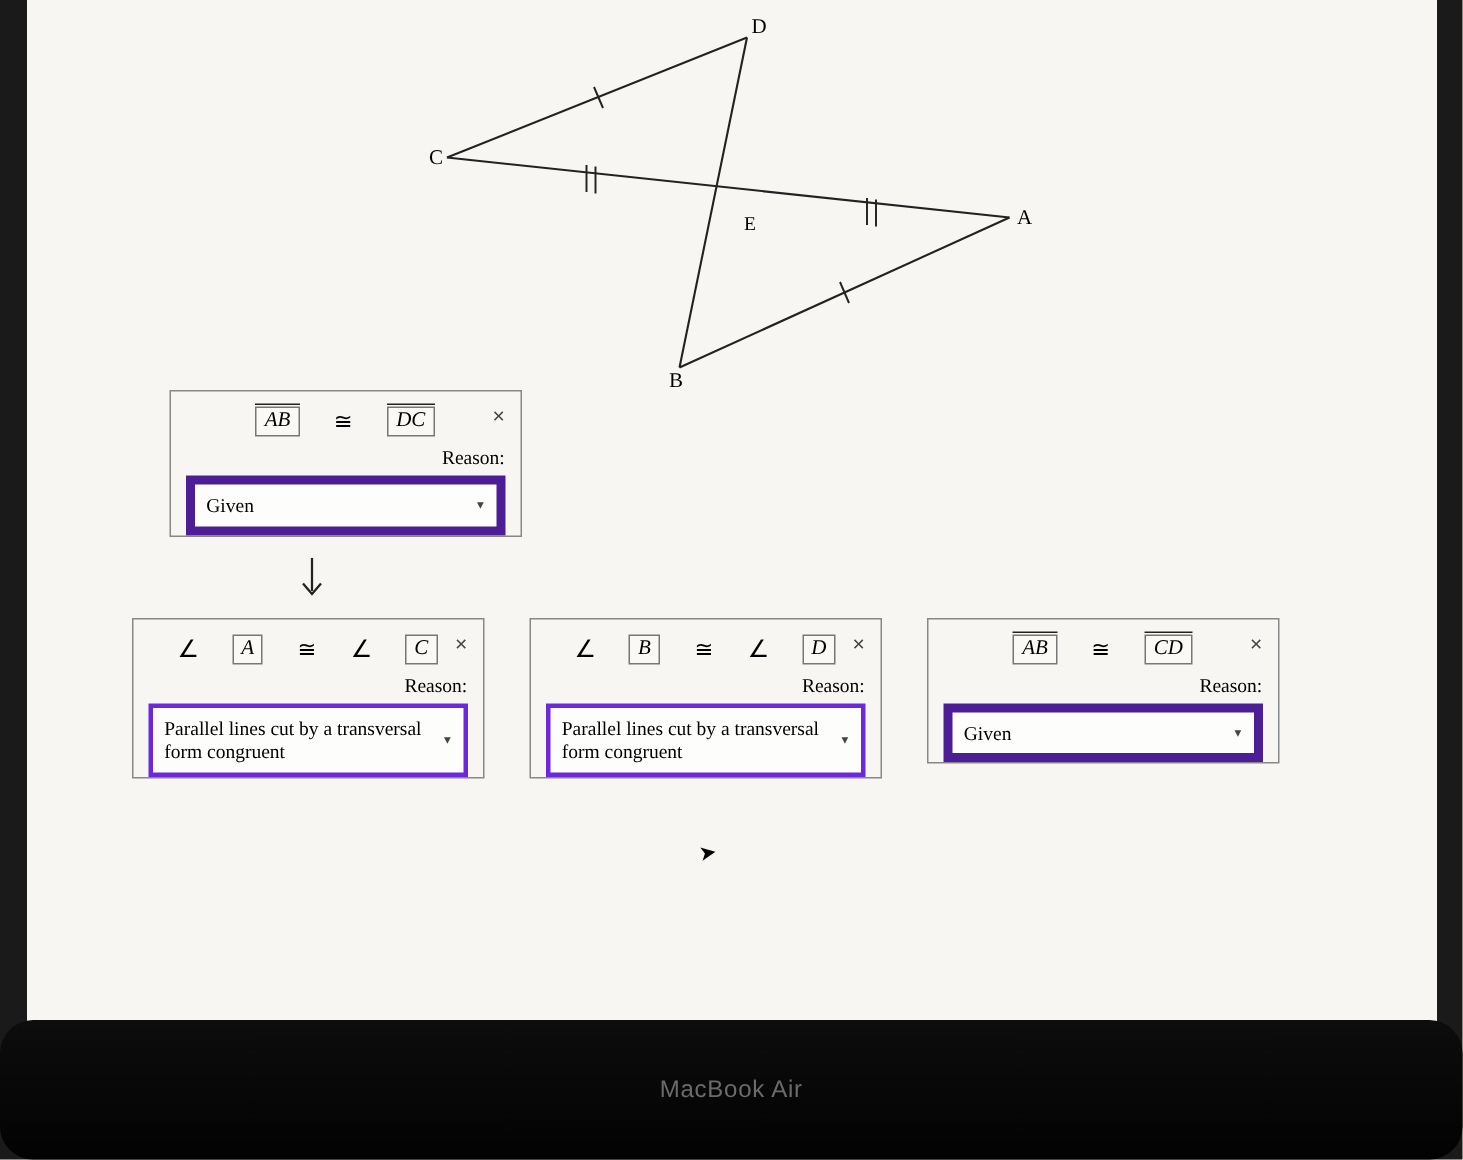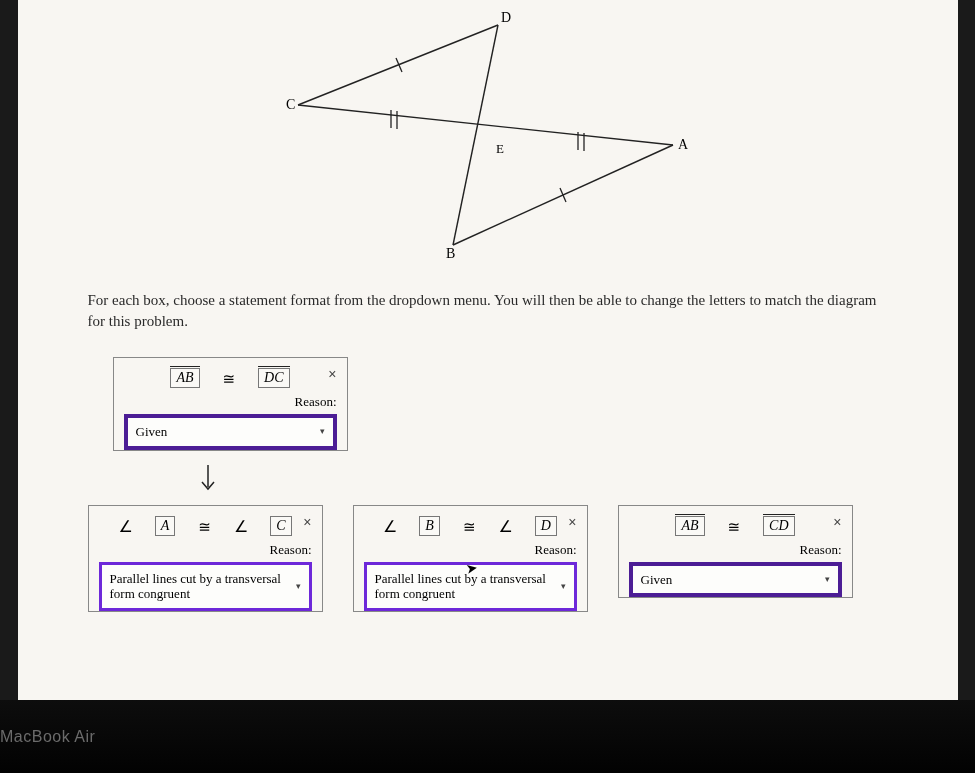--- a/index.html
+++ b/index.html
@@ -106,43 +106,45 @@
     font-size: 13px;
     font-family: Georgia, serif;
     display: flex;
     justify-content: space-between;
     align-items: center;
     cursor: pointer;
     line-height: 1.2;
     overflow: hidden;
   }
   .reason-select.plain {
-    border: 4px solid #4c1d95;
+    border: 6px solid #4c1d95;
   }
   .caret {
     font-size: 9px;
     color: #444;
     margin-left: 6px;
   }
   .arrow-down {
     display: flex;
     justify-content: center;
     margin: 12px 0 12px 110px;
     width: 20px;
   }
   .arrow-down svg { display: block; }
   .bezel {
     position: absolute;
     bottom: 0;
     left: 0;
     right: 0;
-    height: 73px;
+    height: 93px;
     background: linear-gradient(#0d0d0d, #020202);
     display: flex;
     align-items: center;
+    justify-content: center;
+    border-radius: 22px;
   }
   .macbook {
     color: #6b6b6b;
     font-family: -apple-system, Helvetica, Arial, sans-serif;
     font-size: 16px;
     letter-spacing: 0.5px;
   }
   .first-card-wrap {
     margin-left: 25px;
   }
@@ -182,21 +184,20 @@
       <line x1="306" y1="123" x2="306" y2="141" stroke="#222" stroke-width="1.3"></line>
 
       <text x="8" y="99" font-size="14" font-family="Georgia">C</text>
       <text x="223" y="12" font-size="14" font-family="Georgia">D</text>
       <text x="218" y="143" font-size="13" font-family="Georgia">E</text>
       <text x="400" y="139" font-size="14" font-family="Georgia">A</text>
       <text x="168" y="248" font-size="14" font-family="Georgia">B</text>
     </svg>
   </div>
 
-  <div class="instructions">For each box, choose a statement format from the dropdown menu. You will then be able to change the letters to match the diagram for this problem.</div>
 
   <div class="first-card-wrap">
     <div class="proof-card">
       <span class="close-x">×</span>
       <div class="statement">
         <span class="seg-wrap"><span class="overline"></span><span class="letter-box">AB</span></span>
         <span class="cong">≅</span>
         <span class="seg-wrap"><span class="overline"></span><span class="letter-box">DC</span></span>
       </div>
       <div class="reason-label">Reason:</div>

